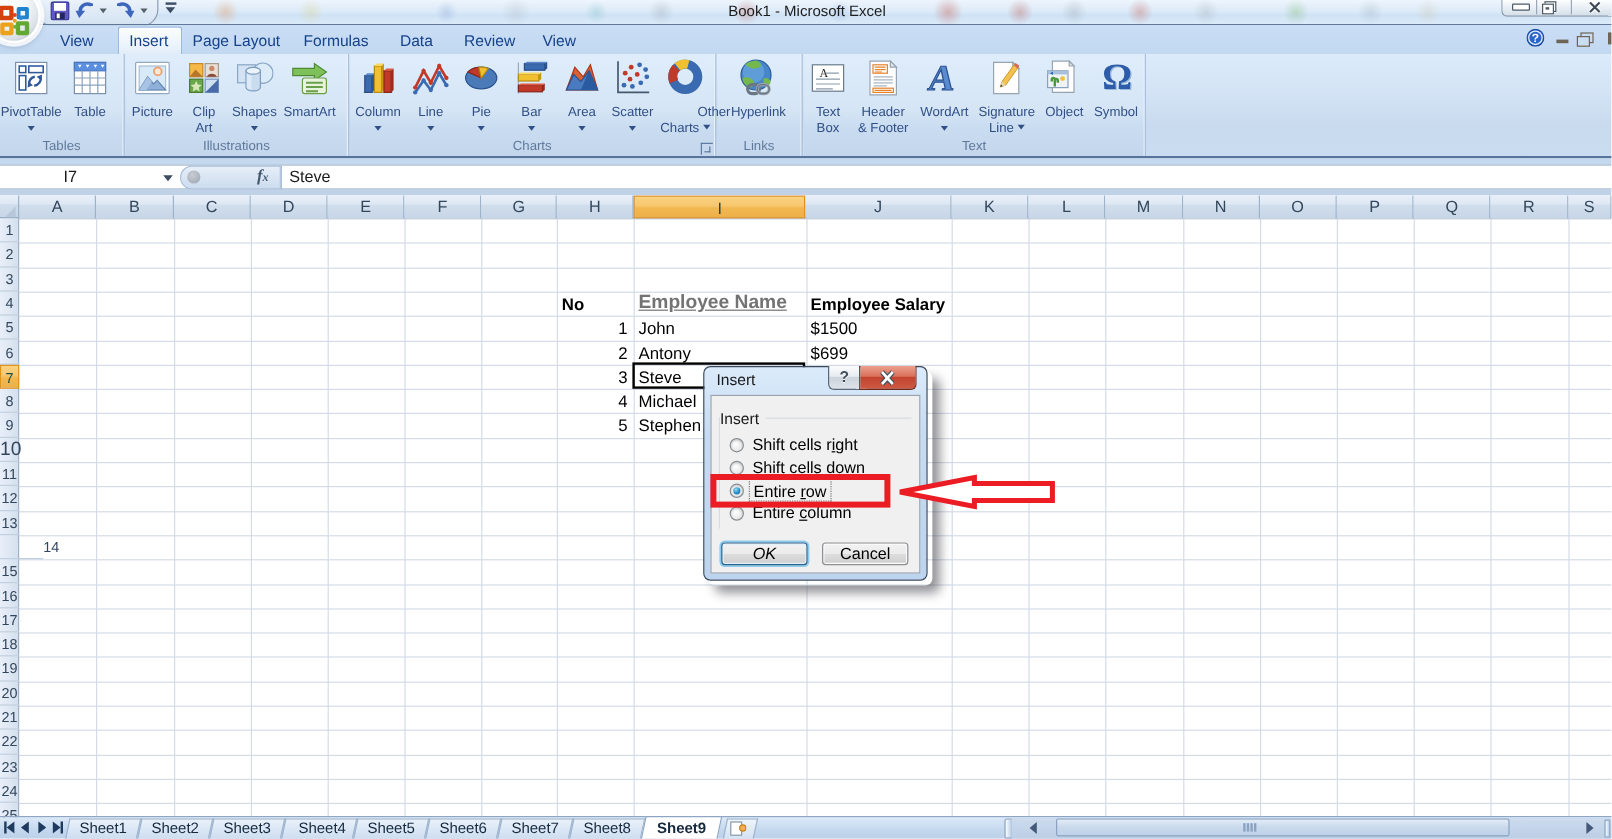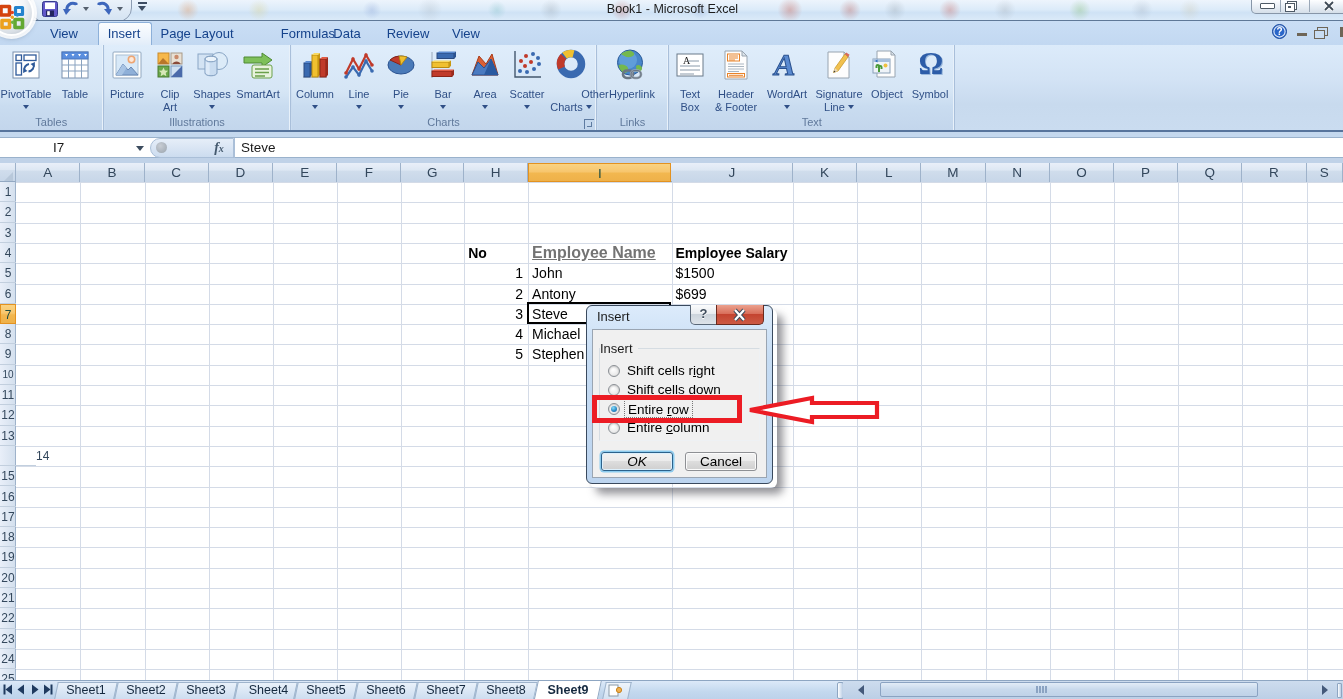--- a/index.html
+++ b/index.html
@@ -55,21 +55,21 @@
   </svg>
 <div class="ab" style="left:117px;top:7px;width:0;height:0;border-left:3.5px solid transparent;border-right:3.5px solid transparent;border-top:4px solid #55606e;"></div>
 <div class="ab" style="left:138px;top:2px;width:9px;height:2px;background:#3d4d63;"></div>
 <div class="ab" style="left:138px;top:6px;width:0;height:0;border-left:4.5px solid transparent;border-right:4.5px solid transparent;border-top:5px solid #3d4d63;"></div>
 <div class="ab" style="left:0;top:20px;width:1343px;height:1px;background:#5f7897;"></div>
 <div class="ab" style="left:0;top:21px;width:1343px;height:24px;background:linear-gradient(to bottom,#cadef5,#c2d8f1);"></div>
 <div class="ab" style="left:98px;top:22px;width:52px;height:23px;background:linear-gradient(to bottom,#fbfdfe,#edf4fc 60%,#e0ecf9);border:1px solid #8db0d9;border-bottom:none;border-radius:3px 3px 0 0;"></div>
 <div class="ab ct" style="left:9px;top:23px;width:110px;height:21px;line-height:21px;font-size:13px;color:#15428b;">View</div>
 <div class="ab ct" style="left:69px;top:23px;width:110px;height:21px;line-height:21px;font-size:13px;color:#15428b;">Insert</div>
 <div class="ab ct" style="left:142px;top:23px;width:110px;height:21px;line-height:21px;font-size:13px;color:#15428b;">Page Layout</div>
-<div class="ab ct" style="left:225px;top:23px;width:110px;height:21px;line-height:21px;font-size:13px;color:#15428b;text-align:right;">Formulas</div>
+<div class="ab ct" style="left:225px;top:23px;width:110px;height:21px;line-height:21px;font-size:13px;color:#15428b;">Formulas</div>
 <div class="ab ct" style="left:292px;top:23px;width:110px;height:21px;line-height:21px;font-size:13px;color:#15428b;">Data</div>
 <div class="ab ct" style="left:353px;top:23px;width:110px;height:21px;line-height:21px;font-size:13px;color:#15428b;">Review</div>
 <div class="ab ct" style="left:411px;top:23px;width:110px;height:21px;line-height:21px;font-size:13px;color:#15428b;">View</div>
 <svg class="ab" style="left:1272px;top:24px;" width="15" height="15" viewBox="0 0 15 15">
     <circle cx="7.5" cy="7.5" r="7" fill="#2a66c9" stroke="#1a4a9e"></circle>
     <circle cx="7.5" cy="7.5" r="5.6" fill="none" stroke="#ffffff" stroke-width="1.1" opacity="0.85"></circle>
     <text x="7.5" y="11" font-size="10" font-weight="bold" fill="#fff" text-anchor="middle" font-family="Liberation Sans,sans-serif">?</text>
   </svg>
 <div class="ab" style="left:1297px;top:33px;width:10px;height:2.5px;background:#6e6557;"></div>
 <div class="ab" style="left:1317px;top:27px;width:9px;height:7px;border:1.5px solid #6e6557;background:none;"></div>
@@ -379,21 +379,21 @@
 <div class="ab" style="left:0;top:182.0px;width:16px;height:498.5px;background:linear-gradient(to right,#e9eff9,#d4e0ee);border-right:1px solid #9eb2ca;box-sizing:border-box;"></div>
 <div class="ab" style="left:0;top:182.0px;width:16px;height:20.3px;border-bottom:1px solid #c2cfde;box-sizing:border-box;line-height:20.3px;font-size:12px;color:#33475c;text-align:center;">1</div>
 <div class="ab" style="left:0;top:202.3px;width:16px;height:20.3px;border-bottom:1px solid #c2cfde;box-sizing:border-box;line-height:20.3px;font-size:12px;color:#33475c;text-align:center;">2</div>
 <div class="ab" style="left:0;top:222.6px;width:16px;height:20.3px;border-bottom:1px solid #c2cfde;box-sizing:border-box;line-height:20.3px;font-size:12px;color:#33475c;text-align:center;">3</div>
 <div class="ab" style="left:0;top:242.9px;width:16px;height:20.3px;border-bottom:1px solid #c2cfde;box-sizing:border-box;line-height:20.3px;font-size:12px;color:#33475c;text-align:center;">4</div>
 <div class="ab" style="left:0;top:263.2px;width:16px;height:20.3px;border-bottom:1px solid #c2cfde;box-sizing:border-box;line-height:20.3px;font-size:12px;color:#33475c;text-align:center;">5</div>
 <div class="ab" style="left:0;top:283.5px;width:16px;height:20.3px;border-bottom:1px solid #c2cfde;box-sizing:border-box;line-height:20.3px;font-size:12px;color:#33475c;text-align:center;">6</div>
 <div class="ab" style="left:0;top:303.8px;width:16px;height:20.3px;background:linear-gradient(to bottom,#fad382,#f7c66e 45%,#f2b74f 55%,#eeb14a);border:1px solid #e39220;box-sizing:border-box;line-height:20.3px;font-size:12px;color:#1e4d42;text-align:center;">7</div>
 <div class="ab" style="left:0;top:324.1px;width:16px;height:20.3px;border-bottom:1px solid #c2cfde;box-sizing:border-box;line-height:20.3px;font-size:12px;color:#33475c;text-align:center;">8</div>
 <div class="ab" style="left:0;top:344.4px;width:16px;height:20.3px;border-bottom:1px solid #c2cfde;box-sizing:border-box;line-height:20.3px;font-size:12px;color:#33475c;text-align:center;">9</div>
-<div class="ab" style="left:0;top:364.7px;width:16px;height:20.3px;border-bottom:1px solid #c2cfde;box-sizing:border-box;line-height:20.3px;font-size:10px;color:#33475c;text-align:center;">10</div>
+<div class="ab" style="left:0;top:364.7px;width:16px;height:20.3px;border-bottom:1px solid #c2cfde;box-sizing:border-box;line-height:20.3px;font-size:16px;color:#33475c;text-align:center;">10</div>
 <div class="ab" style="left:0;top:385.0px;width:16px;height:20.3px;border-bottom:1px solid #c2cfde;box-sizing:border-box;line-height:20.3px;font-size:12px;color:#33475c;text-align:center;">11</div>
 <div class="ab" style="left:0;top:405.3px;width:16px;height:20.3px;border-bottom:1px solid #c2cfde;box-sizing:border-box;line-height:20.3px;font-size:12px;color:#33475c;text-align:center;">12</div>
 <div class="ab" style="left:0;top:425.6px;width:16px;height:20.3px;border-bottom:1px solid #c2cfde;box-sizing:border-box;line-height:20.3px;font-size:12px;color:#33475c;text-align:center;">13</div>
 <div class="ab" style="left:0;top:445.9px;width:16px;height:20.3px;border-bottom:1px solid #c2cfde;box-sizing:border-box;line-height:20.3px;font-size:12px;color:#33475c;text-align:center;padding-left:36px;">14</div>
 <div class="ab" style="left:0;top:466.2px;width:16px;height:20.3px;border-bottom:1px solid #c2cfde;box-sizing:border-box;line-height:20.3px;font-size:12px;color:#33475c;text-align:center;">15</div>
 <div class="ab" style="left:0;top:486.5px;width:16px;height:20.3px;border-bottom:1px solid #c2cfde;box-sizing:border-box;line-height:20.3px;font-size:12px;color:#33475c;text-align:center;">16</div>
 <div class="ab" style="left:0;top:506.8px;width:16px;height:20.3px;border-bottom:1px solid #c2cfde;box-sizing:border-box;line-height:20.3px;font-size:12px;color:#33475c;text-align:center;">17</div>
 <div class="ab" style="left:0;top:527.1px;width:16px;height:20.3px;border-bottom:1px solid #c2cfde;box-sizing:border-box;line-height:20.3px;font-size:12px;color:#33475c;text-align:center;">18</div>
 <div class="ab" style="left:0;top:547.4px;width:16px;height:20.3px;border-bottom:1px solid #c2cfde;box-sizing:border-box;line-height:20.3px;font-size:12px;color:#33475c;text-align:center;">19</div>
 <div class="ab" style="left:0;top:567.7px;width:16px;height:20.3px;border-bottom:1px solid #c2cfde;box-sizing:border-box;line-height:20.3px;font-size:12px;color:#33475c;text-align:center;">20</div>

